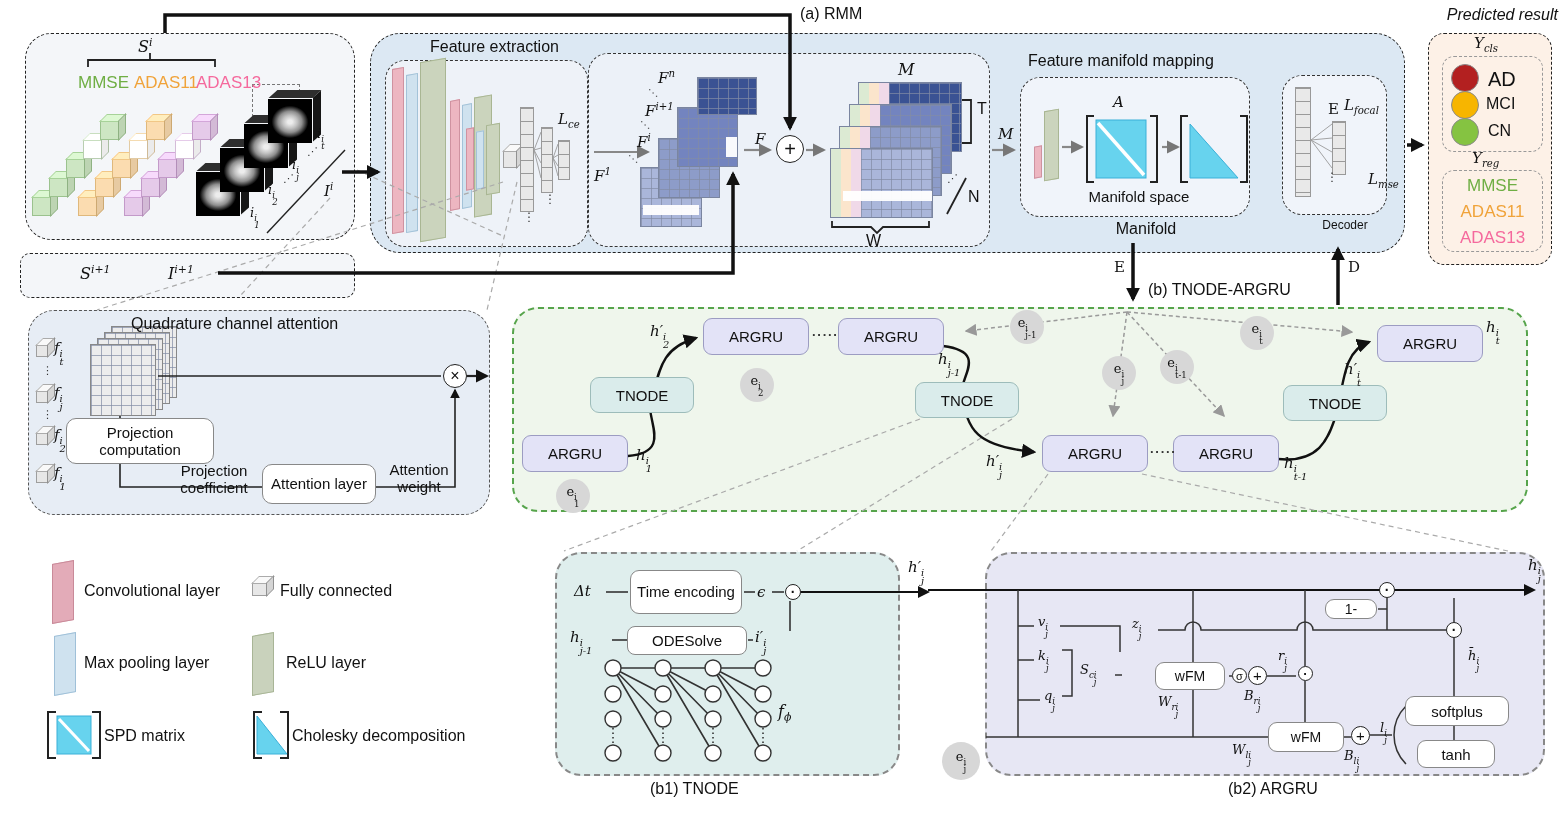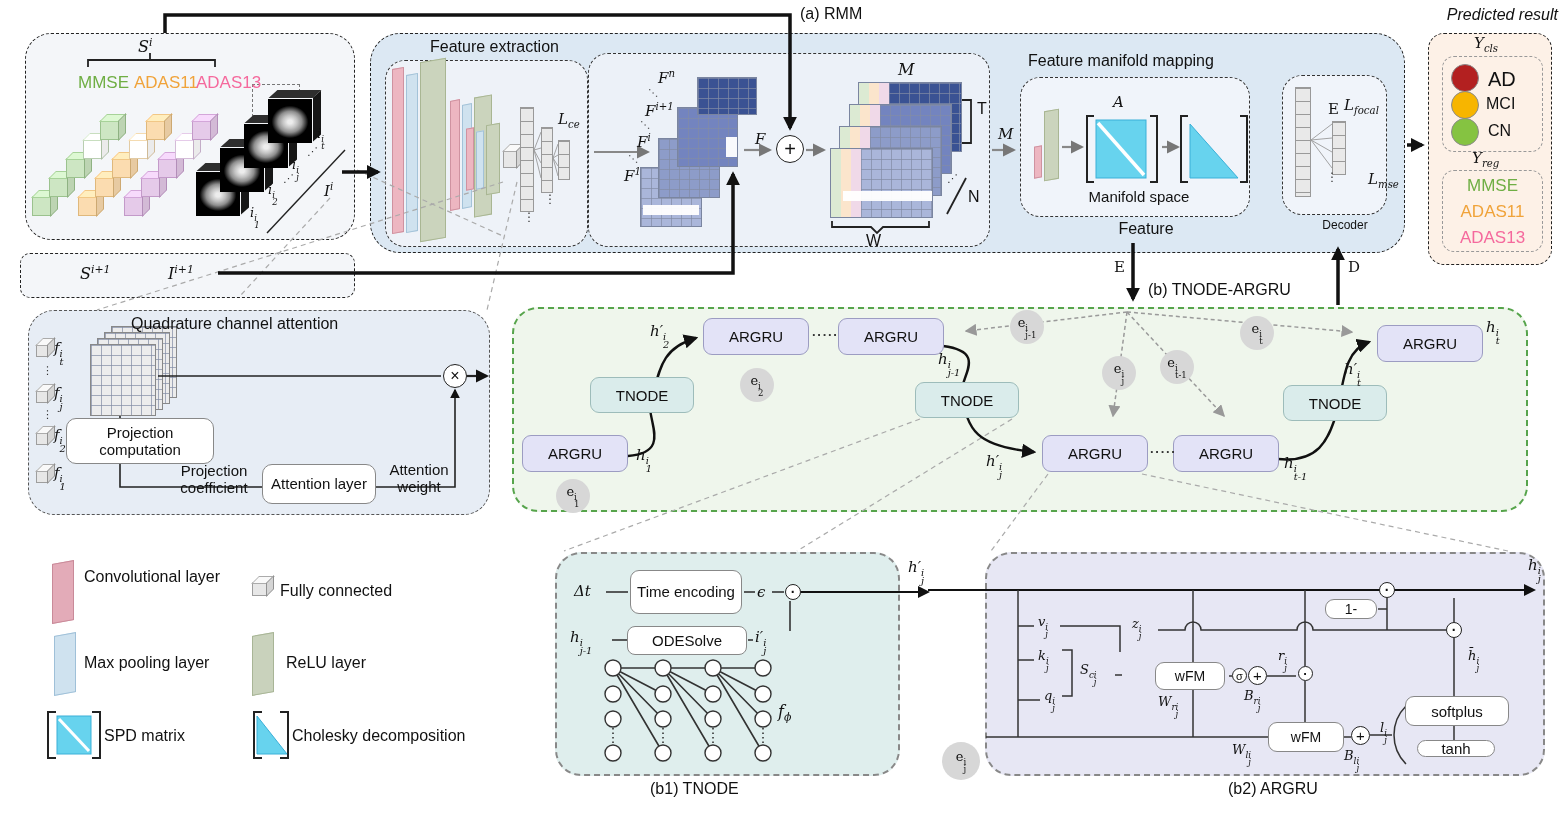--- a/index.html
+++ b/index.html
@@ -348,42 +348,42 @@
 
   <div class="t title" style="left:800px;top:5px;">(a)  RMM</div>
 
   <div class="t title" style="left:430px;top:38px;">Feature extraction</div>
   <div class="m" style="left:558px;top:110px;">L<sub>ce</sub></div>
   <div class="dots" style="left:523px;top:210px;font-size:12px;">⋮</div>
   <div class="dots" style="left:544px;top:192px;font-size:12px;">⋮</div>
   <div class="m" style="left:658px;top:68px;">F<sup>n</sup></div>
   <div class="m" style="left:645px;top:101px;">F<sup>i+1</sup></div>
   <div class="m" style="left:637px;top:132px;">F<sup>i</sup></div>
-  <div class="m" style="left:624px;top:166px;">F<sup>1</sup></div>
+  <div class="m" style="left:594px;top:166px;">F<sup>1</sup></div>
   <div class="dots" style="left:648px;top:88px;font-size:10px;transform:rotate(90deg);">⋰</div>
   <div class="dots" style="left:640px;top:120px;font-size:10px;transform:rotate(90deg);">⋰</div>
   <div class="dots" style="left:628px;top:154px;font-size:10px;transform:rotate(90deg);">⋰</div>
   <div class="m" style="left:755px;top:130px;">F</div>
 
   <div class="op" style="left:776px;top:135px;width:28px;height:28px;font-size:20px;font-weight:normal;">
       <span>+</span>
     </div>
 
   <div class="m" style="left:898px;top:60px;font-size:16px;">M</div>
   <div class="t" style="left:977px;top:100px;font-size:16px;">T</div>
   <div class="t" style="left:968px;top:188px;font-size:16px;">N</div>
   <div class="dots" style="left:947px;top:172px;font-size:11px;">⋰</div>
   <div class="t" style="left:866px;top:232px;font-size:16px;">W</div>
   <div class="m" style="left:998px;top:125px;">M</div>
 
   <div class="t title" style="left:1028px;top:52px;">Feature manifold mapping</div>
   <div class="m" style="left:1113px;top:93px;">A</div>
   <div class="m" style="left:1328px;top:100px;font-style:normal;">E</div>
   <div class="t" style="left:1076px;top:188px;width:126px;text-align:center;">Manifold space</div>
-  <div class="t" style="left:1098px;top:220px;width:96px;text-align:center;font-size:16px;">Feature</div>
+  <div class="t" style="left:1098px;top:220px;width:96px;text-align:center;font-size:16px;">Manifold</div>
 
   <div class="m" style="left:1344px;top:96px;">L<sub>focal</sub></div>
   <div class="m" style="left:1368px;top:170px;">L<sub>mse</sub></div>
   <div class="dots" style="left:1326px;top:170px;font-size:12px;">⋮</div>
   <div class="t" style="left:1300px;top:218px;width:90px;text-align:center;font-size:12px;">Decoder</div>
 
   <div class="m" style="left:1114px;top:258px;font-style:normal;">E</div>
   <div class="m" style="left:1348px;top:258px;font-style:normal;">D</div>
   <div class="t title" style="left:1148px;top:281px;">(b)  TNODE-ARGRU</div>
 
@@ -626,31 +626,31 @@
         <span>i</span>
         <span>j</span>
       </span></div>
   <div class="m small" style="left:1380px;top:720px;">l<span class="ss">
         <span>i</span>
         <span>j</span>
       </span></div>
   <div class="nbox wbox" style="left:1405px;top:696px;width:104px;height:30px;">
       <span>softplus</span>
     </div>
-  <div class="nbox wbox" style="left:1417px;top:740px;width:78px;height:17px;">
+  <div class="nbox wbox" style="left:1417px;top:740px;width:78px;height:28px;">
       <span>tanh</span>
     </div>
   <div class="ecirc" style="left:942px;top:742px;width:38px;height:38px;">
       <span>e<span class="ss">
           <span>i</span>
           <span>j</span>
         </span></span>
     </div>
   <div class="t" style="left:1228px;top:780px;font-size:16px;">(b2) ARGRU</div>
 
-  <div class="t" style="left:84px;top:568px;font-size:16px;">Convolutional layer</div>
+  <div class="t" style="left:84px;top:582px;font-size:16px;">Convolutional layer</div>
   <div class="t" style="left:280px;top:582px;font-size:16px;">Fully connected</div>
   <div class="t" style="left:84px;top:654px;font-size:16px;">Max pooling layer</div>
   <div class="t" style="left:286px;top:654px;font-size:16px;">ReLU layer</div>
   <div class="t" style="left:104px;top:727px;font-size:16px;">SPD matrix</div>
   <div class="t" style="left:292px;top:727px;font-size:16px;">Cholesky decomposition</div>
 
 </div>
 
 </body></html>

